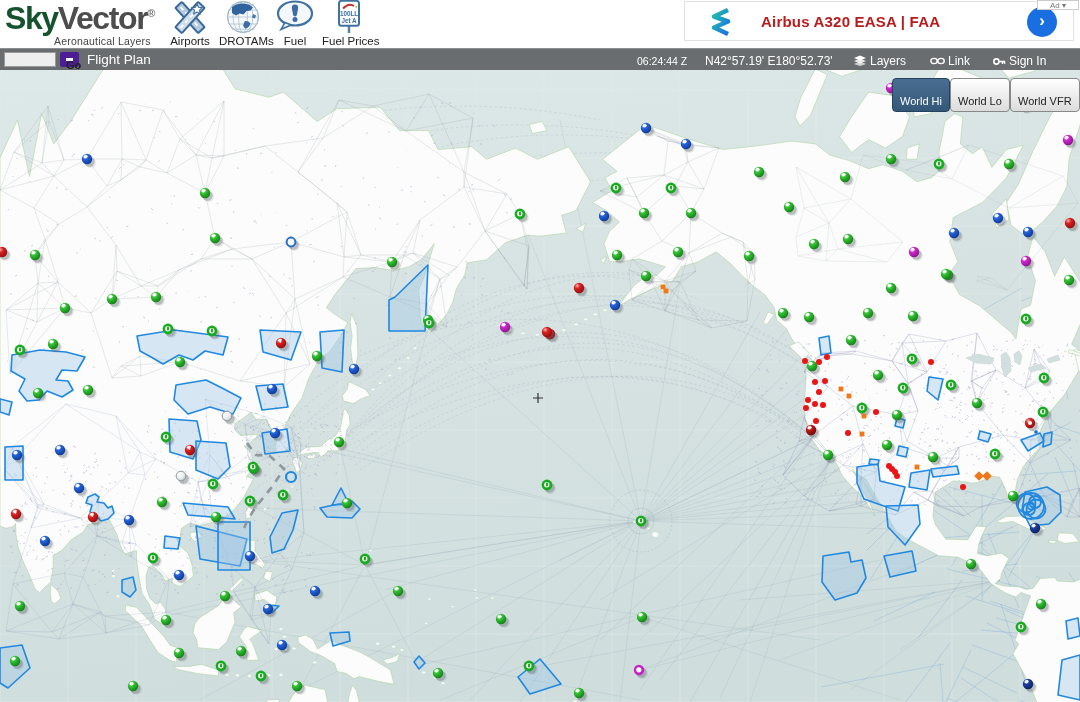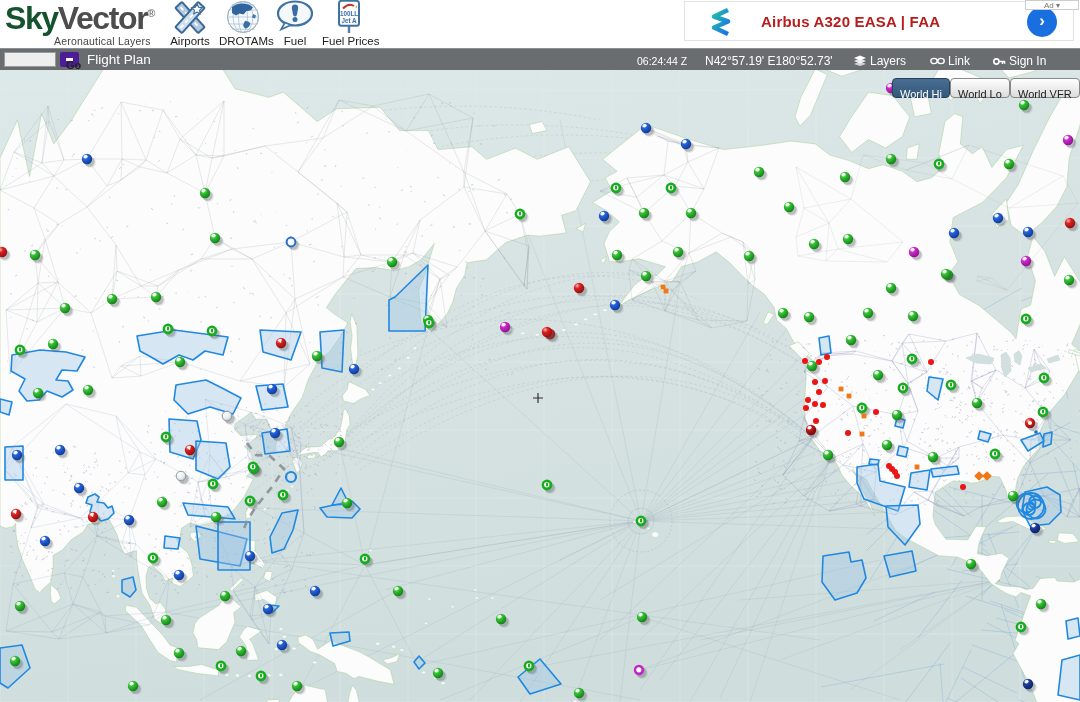--- a/index.html
+++ b/index.html
@@ -5,28 +5,28 @@
 #hdr{position:absolute;left:0;top:0;width:1080px;height:48px;background:#fff}
 .logo{position:absolute;left:5px;top:0px;font-size:32px;letter-spacing:-1.4px;font-weight:bold}
 .logo .s1{color:#14532d}.logo .s2{color:#4d4d4d}
 .logo sup{font-size:11px;color:#777}
 .slog{position:absolute;left:54px;top:35px;font-size:10.5px;color:#444;letter-spacing:0.2px}
 .nav{position:absolute;top:0;height:64px}
 .nav .lbl{position:absolute;top:35px;width:100%;text-align:center;font-size:11.5px;color:#222;white-space:nowrap}
 .adbox{position:absolute;left:684px;top:1px;width:390px;height:40px;border:1px solid #e2e2e2;background:#fff}
 .adtxt{position:absolute;left:76px;top:11px;font-size:15px;font-weight:bold;color:#b91c1c;letter-spacing:0.2px}
 .adbtn{position:absolute;right:16px;top:5px;width:30px;height:30px;border-radius:50%;background:#1a6fe0;color:#fff;text-align:center;font-size:17px;line-height:28px;font-weight:bold}
-.adchip{position:absolute;right:1px;top:0;font-size:8px;color:#777;border:1px solid #ccc;background:#fff;padding:0 18px;height:10px;line-height:9px}
+.adchip{position:absolute;right:1px;top:0;font-size:8px;color:#777;border:1px solid #ccc;background:#fff;padding:0 12px;height:10px;line-height:9px}
 #tbar{position:absolute;left:0;top:48px;width:1080px;height:22px;background:#696d70;border-top:1px solid #8b8f92}
 #tbar input{position:absolute;left:4px;top:3px;width:52px;height:15px;background:#eee;border:1px solid #999}
 .gobtn{position:absolute;left:60px;top:3px;width:19px;height:15px;background:#f5f5f5;border:6px solid #4c1d95;font-size:11px;font-weight:bold;color:#222;text-align:center;line-height:14px;border-radius:2px}
 .fp{position:absolute;left:87px;top:3px;color:#fff;font-size:13.5px}
 .tr{position:absolute;top:4.5px;color:#fff}
 #map{position:absolute;left:0;top:70px;width:1080px;height:632px}
-.wbtn{position:absolute;font-size:11px;height:13px;line-height:12px;padding:9px 7px;border-radius:4px;border:1px solid #888;background:linear-gradient(#fff,#dcdcdc);color:#222}
+.wbtn{position:absolute;font-size:11px;height:13px;line-height:12px;padding:16px 7px;border-radius:4px;border:1px solid #888;background:linear-gradient(#fff,#dcdcdc);color:#222}
 .wbtn.sel{background:linear-gradient(#4a6e92,#335878);border-color:#24425e;color:#fff}
 </style></head><body>
 <div id="hdr">
  <div class="logo"><span class="s1">Sky</span><span class="s2">Vector</span><sup>®</sup></div>
  <div class="slog">Aeronautical Layers</div>
  <div class="nav" style="left:164px;width:52px">
   <svg width="52" height="34" viewBox="0 0 52 34">
         <g transform="translate(26,17.5)">
    <g transform="rotate(48)">
             <rect x="-17" y="-4.4" width="34" height="8.8" rx="1" fill="#b5cadd" stroke="#39689a" stroke-width="2"></rect>

